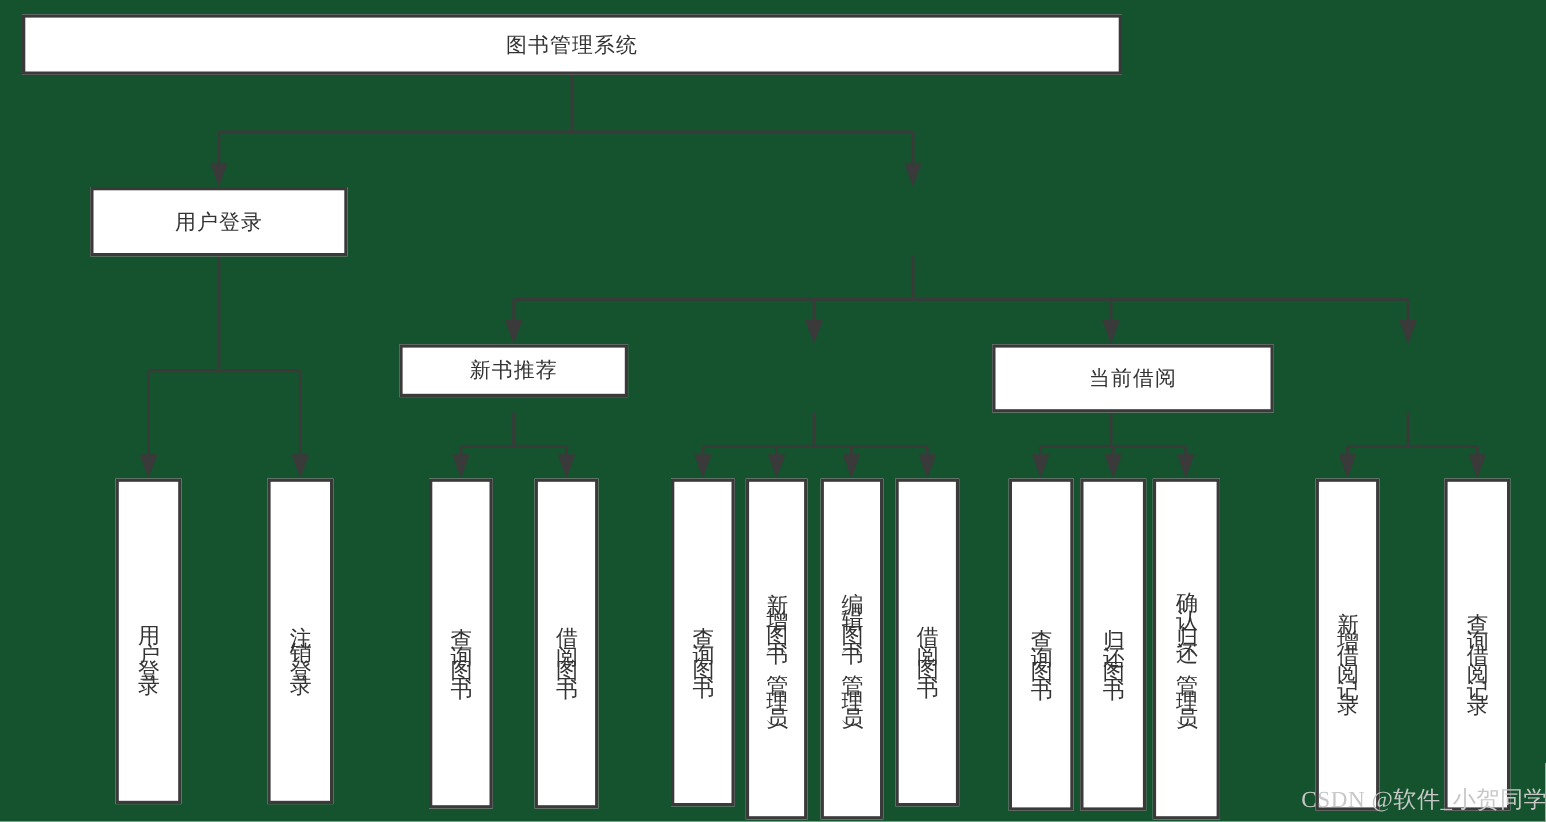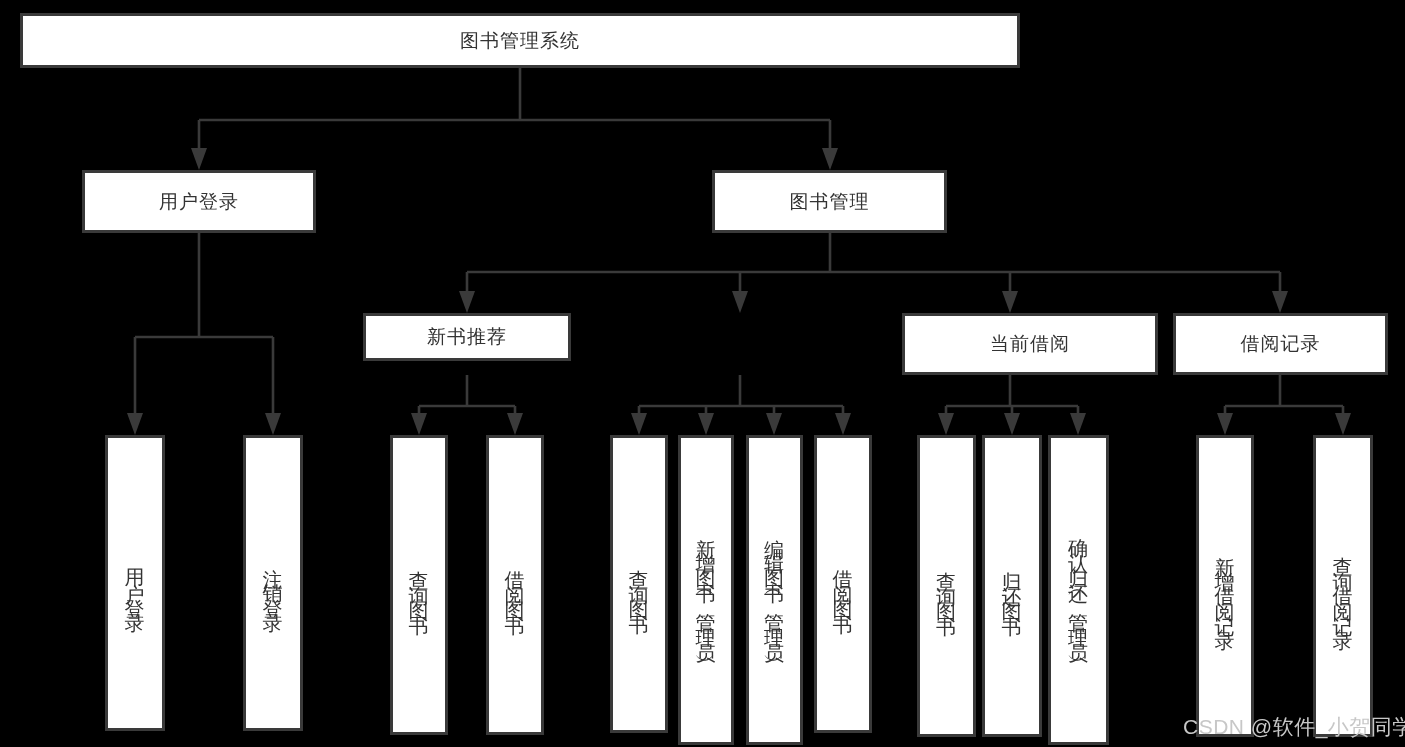--- a/index.html
+++ b/index.html
@@ -5,22 +5,23 @@
   html, body {
     margin: 0;
     padding: 0;
     background: #ffffff;
     font-family: "Liberation Sans", "DejaVu Sans", sans-serif;
   }
   #canvas {
     position: relative;
     width: 1405px;
     height: 747px;
-    background: #000000;
+    background: #14532d;
     overflow: hidden;
+    font-family: Liberation Serif, serif;
   }
   #connectors {
     position: absolute;
     left: 0; top: 0;
     width: 1405px;
     height: 747px;
     pointer-events: none;
   }
   .node {
     position: absolute;
@@ -119,32 +120,26 @@
     </g>
   </svg>
 
   <div class="node h" style="left:20px;top:13px;width:1000px;height:55px">
     <span>图书管理系统</span>
   </div>
 
   <div class="node h" style="left:82px;top:170px;width:234px;height:63px">
     <span>用户登录</span>
   </div>
-  <div class="node h" style="left:712px;top:170px;width:235px;height:63px">
-    <span>图书管理</span>
-  </div>
 
   <div class="node h" style="left:363px;top:313px;width:208px;height:48px">
     <span>新书推荐</span>
   </div>
   <div class="node h" style="left:902px;top:313px;width:256px;height:62px">
     <span>当前借阅</span>
-  </div>
-  <div class="node h" style="left:1173px;top:313px;width:215px;height:62px">
-    <span>借阅记录</span>
   </div>
 
   <div class="node leaf" style="left:105px;top:435px;width:60px;height:296px">
     <span>用户登录</span>
   </div>
   <div class="node leaf" style="left:243px;top:435px;width:60px;height:296px">
     <span>注销登录</span>
   </div>
 
   <div class="node leaf" style="left:390px;top:435px;width:58px;height:300px">

